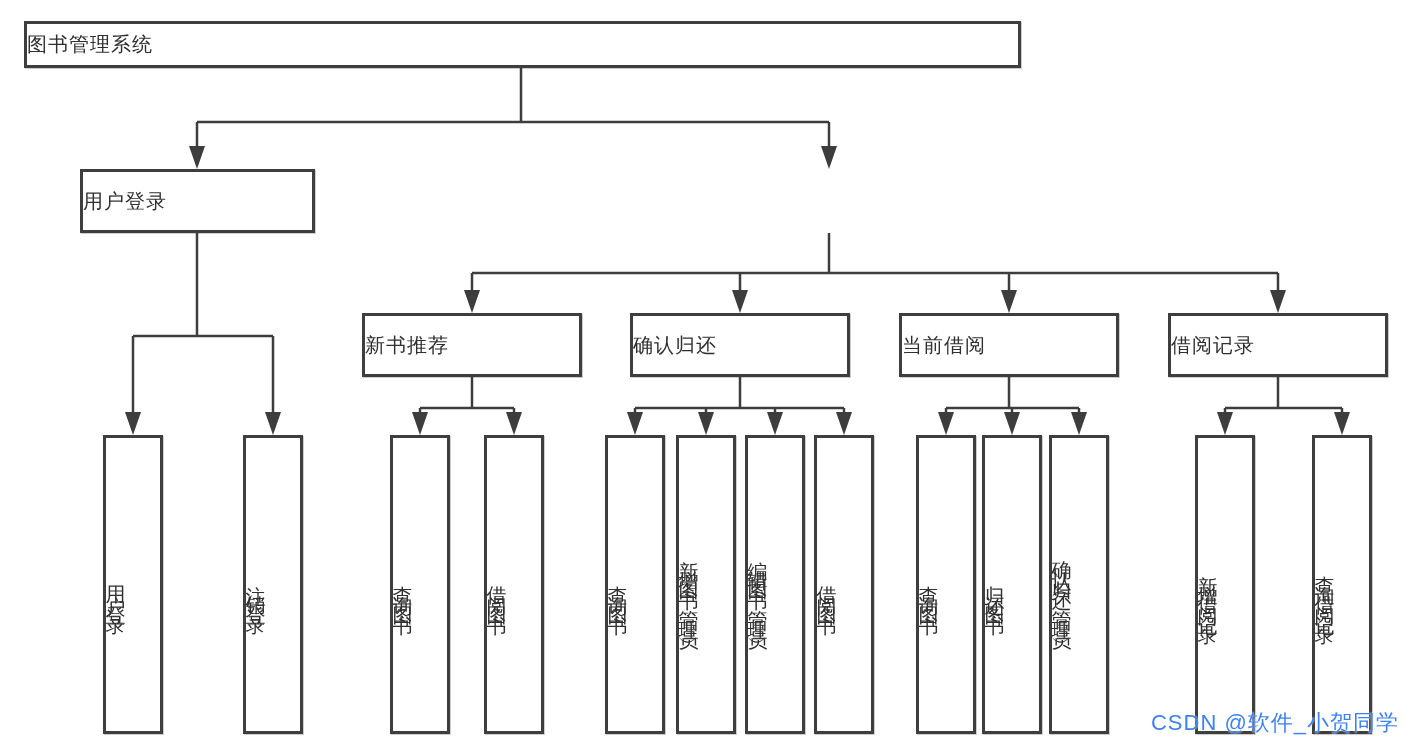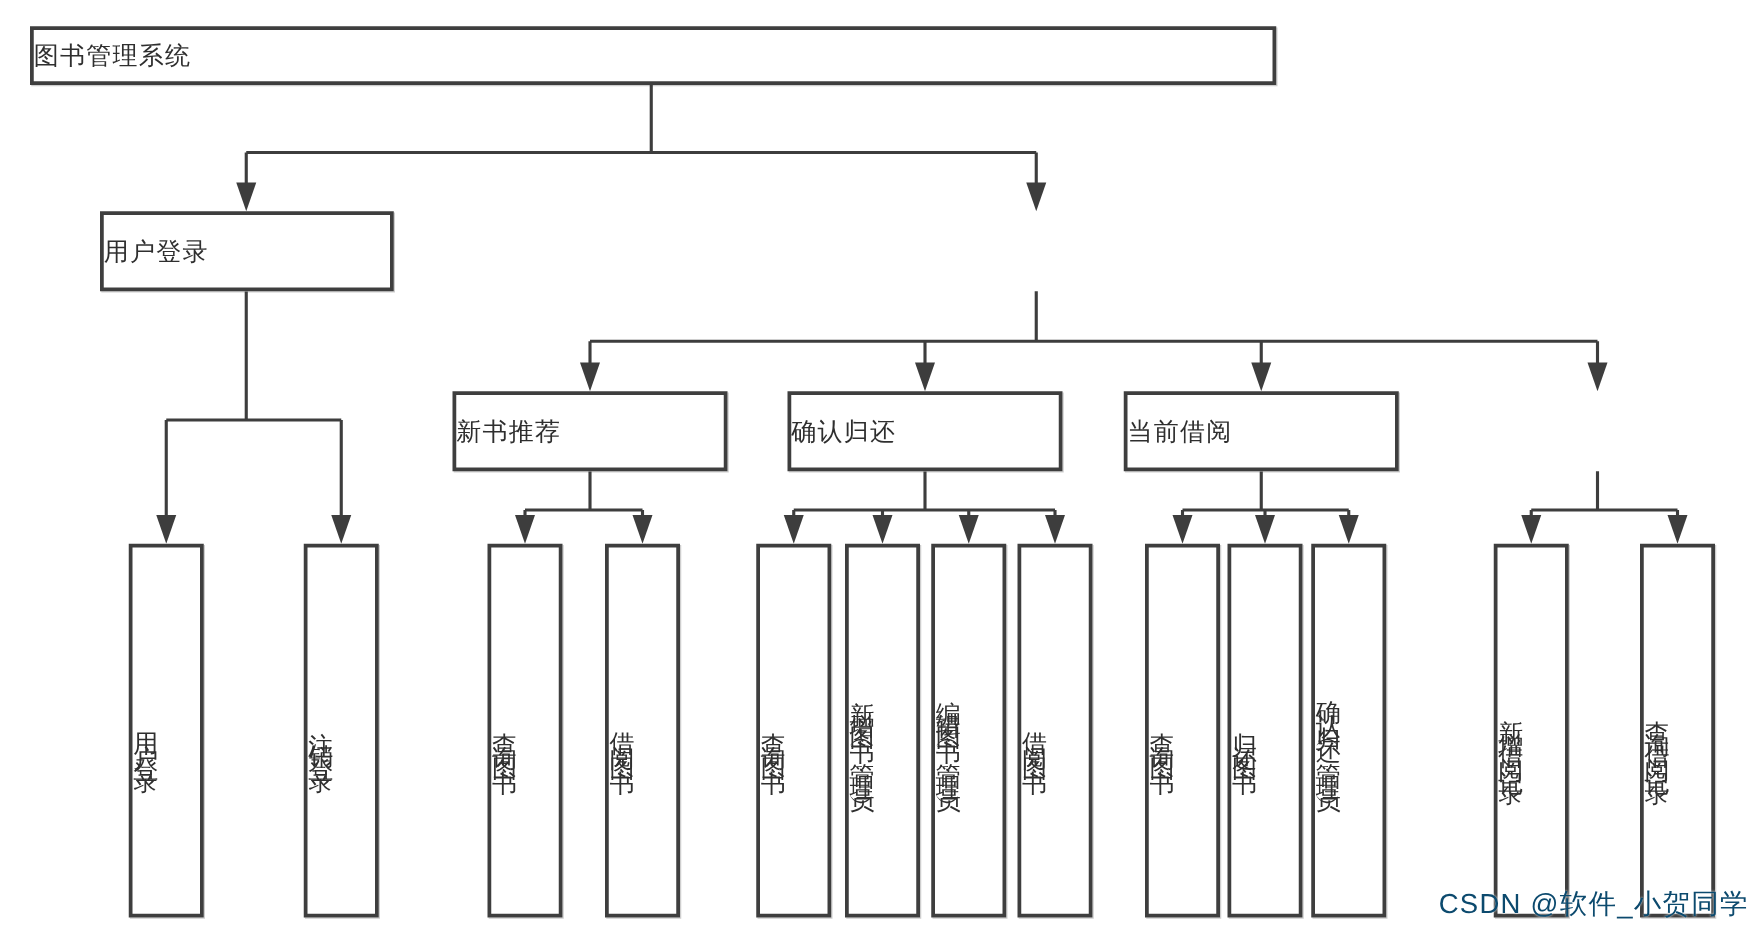--- a/index.html
+++ b/index.html
@@ -66,21 +66,21 @@
   .leaf-g4-0 { left: 916px; }
   .leaf-g4-1 { left: 982px; }
   .leaf-g4-2 { left: 1049px; }
   .leaf-g5-0 { left: 1195px; }
   .leaf-g5-1 { left: 1312px; }
   .watermark {
     position: absolute;
     right: 6px;
     top: 708px;
     font-size: 22px;
-    color: #0c4a6e;
+    color: #3b82f6;
     letter-spacing: 1px;
     white-space: nowrap;
     z-index: 5;
     text-shadow: 0 0 2px #ffffff;
   }
 </style>
 </head>
 <body>
 
 <div class="canvas">
@@ -161,20 +161,23 @@
 
   <div class="node hnode l3 l3-a">
     <span>新书推荐</span>
   </div>
   <div class="node hnode l3 l3-b">
     <span>确认归还</span>
   </div>
   <div class="node hnode l3 l3-c">
     <span>当前借阅</span>
   </div>
+  <div class="node hnode l3 l3-d">
+    <span>借阅记录</span>
+  </div>
 
   <div class="node vnode leaf leaf-g1-0">
     <span>用户登录</span>
   </div>
   <div class="node vnode leaf leaf-g1-1">
     <span>注销登录</span>
   </div>
 
   <div class="node vnode leaf leaf-g2-0">
     <span>查询图书</span>

